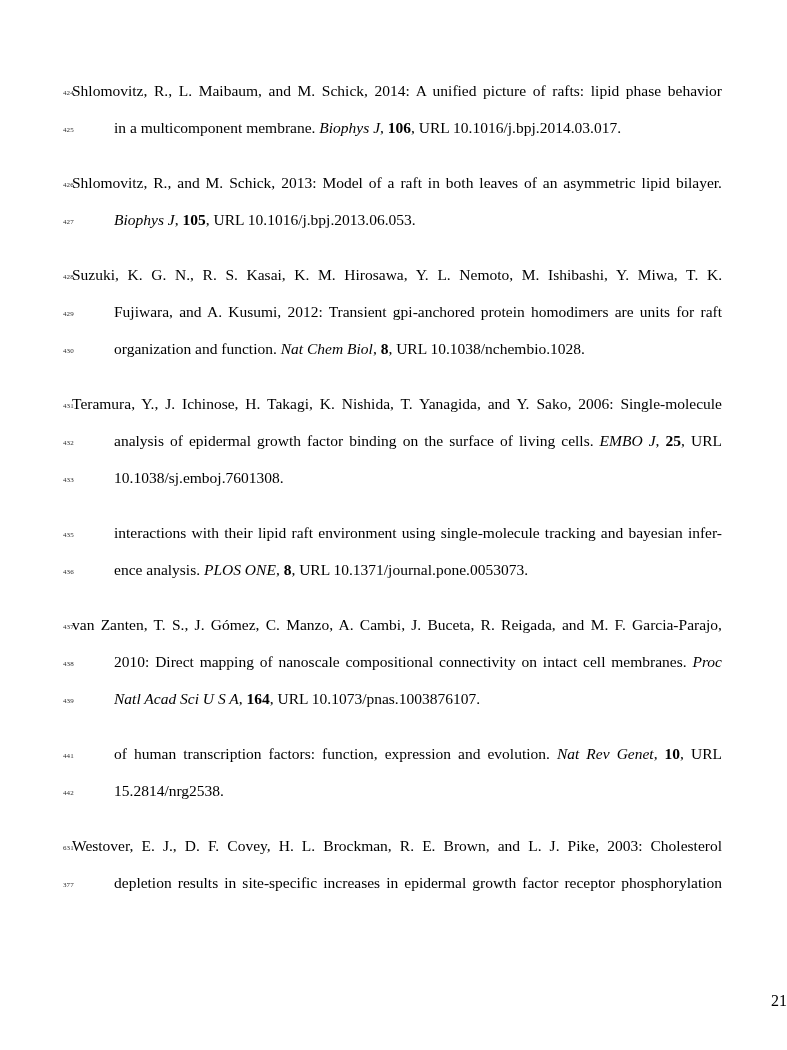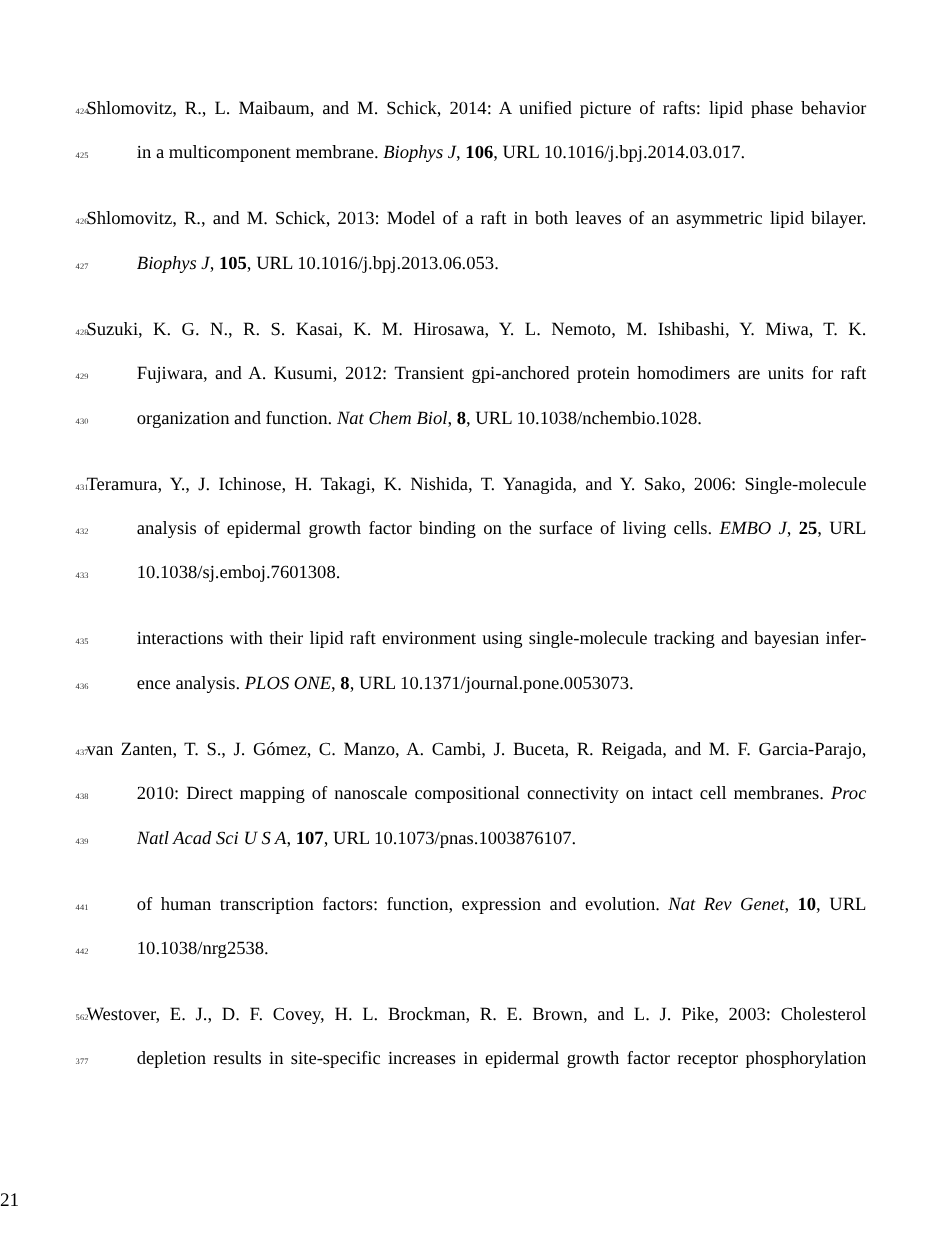--- a/index.html
+++ b/index.html
@@ -46,21 +46,21 @@
   .text.just {
     text-align: justify;
     text-align-last: justify;
     text-justify: inter-word;
   }
   .text em { font-style: italic; }
   .text strong { font-weight: bold; }
   #pagenum {
     position: absolute;
     top: 991px; left: 0; right: 0;
-    text-align: left;
+    text-align: right;
     font-size: 16px;
     line-height: 20px;
   }
 </style>
 </head>
 <body>
 
 <div id="content">
     <div class="entry">
       <div class="line">
@@ -124,36 +124,36 @@
       <div class="line">
         <span class="lnum">437</span>
         <span class="text just">van Zanten, T. S., J. Gómez, C. Manzo, A. Cambi, J. Buceta, R. Reigada, and M. F. Garcia-Parajo,</span>
       </div>
       <div class="line">
         <span class="lnum">438</span>
         <span class="text cont just">2010: Direct mapping of nanoscale compositional connectivity on intact cell membranes. <em>Proc</em></span>
       </div>
       <div class="line">
         <span class="lnum">439</span>
-        <span class="text cont"><em>Natl Acad Sci U S A</em>, <strong>107</strong>, URL 10.1073/pnas.1003876107.</span>
+        <span class="text cont"><em>Natl Acad Sci U S A</em>, <strong>164</strong>, URL 10.1073/pnas.1003876107.</span>
       </div>
     </div>
     <div class="entry">
       <div class="line">
         <span class="lnum">441</span>
         <span class="text cont just">of human transcription factors: function, expression and evolution. <em>Nat Rev Genet</em>, <strong>10</strong>, URL</span>
       </div>
       <div class="line">
         <span class="lnum">442</span>
-        <span class="text cont">10.1038/nrg2538.</span>
+        <span class="text cont">15.2814/nrg2538.</span>
       </div>
     </div>
     <div class="entry">
       <div class="line">
-        <span class="lnum">562</span>
+        <span class="lnum">631</span>
         <span class="text just">Westover, E. J., D. F. Covey, H. L. Brockman, R. E. Brown, and L. J. Pike, 2003: Cholesterol</span>
       </div>
       <div class="line">
         <span class="lnum">377</span>
         <span class="text cont just">depletion results in site-specific increases in epidermal growth factor receptor phosphorylation</span>
       </div>
     </div>
   </div>
 
 <div id="pagenum">21</div>

